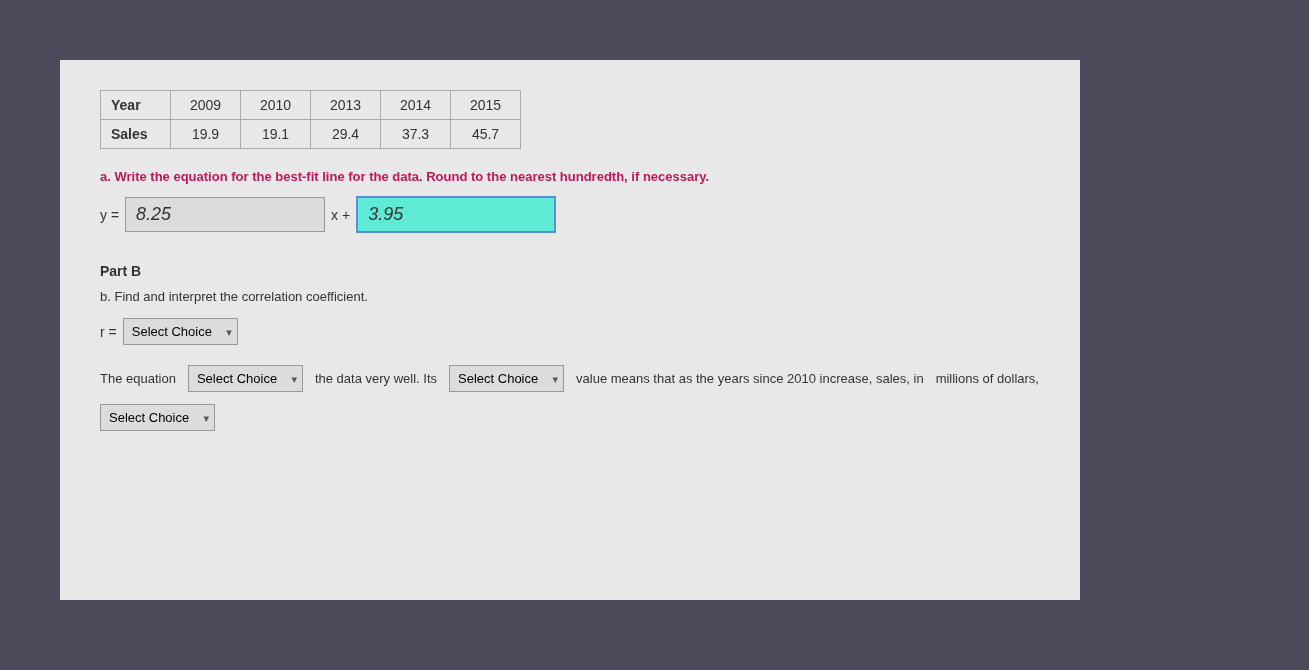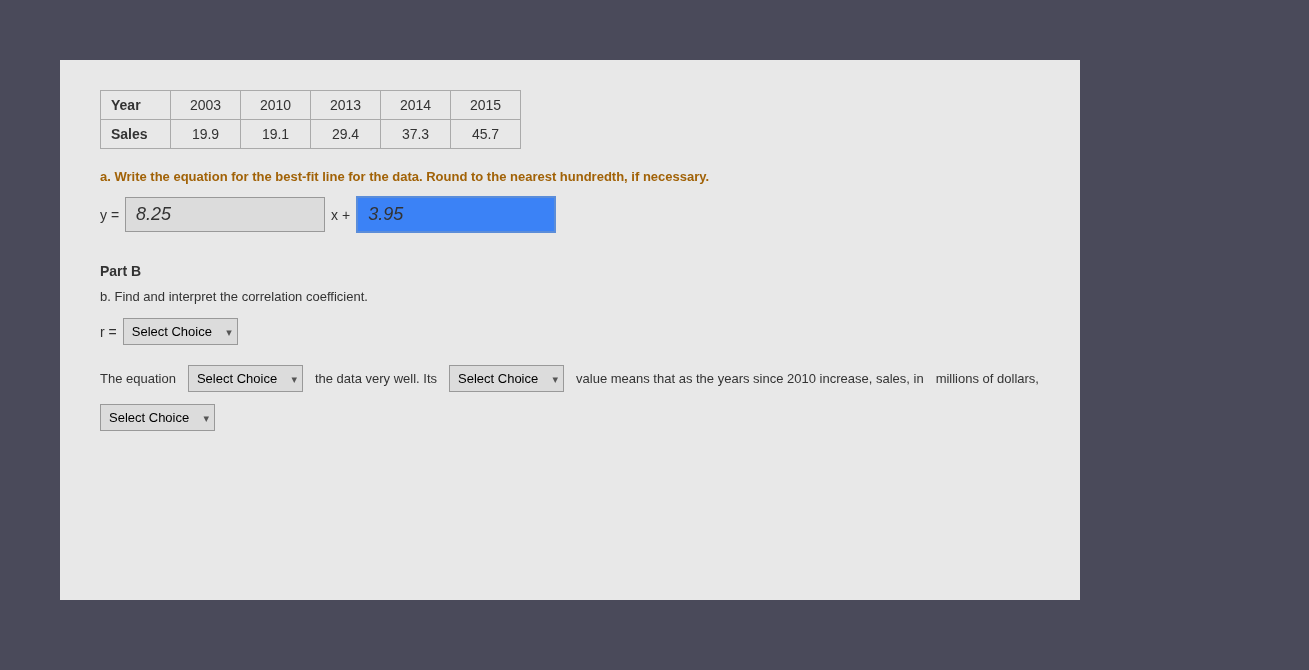--- a/index.html
+++ b/index.html
@@ -49,21 +49,21 @@
 
     
     .part-a {
       margin-bottom: 24px;
     }
 
     .part-label {
       font-weight: bold;
       font-size: 13px;
       margin-bottom: 10px;
-      color: #a16207;
+      color: #be185d;
     }
 
     .equation-row {
       display: flex;
       align-items: center;
       gap: 6px;
       margin-top: 12px;
     }
 
     .eq-text {
@@ -77,21 +77,21 @@
       padding: 6px 10px;
       font-size: 18px;
       color: #333;
       width: 200px;
       outline: none;
       font-style: italic;
     }
 
     .eq-input.blue-border {
       border: 2px solid #5b8dd9;
-      background-color: #3b82f6;
+      background-color: #5eead4;
     }
 
     
     .part-b {
       margin-top: 30px;
     }
 
     .part-b-label {
       font-weight: bold;
       font-size: 14px;
@@ -155,21 +155,21 @@
   </style>
 </head>
 <body>
 
 <div class="main-content">
 
   <table class="data-table">
     <tbody>
         <tr>
       <td class="label-cell">Year</td>
-      <td>2003</td>
+      <td>2009</td>
       <td>2010</td>
       <td>2013</td>
       <td>2014</td>
       <td>2015</td>
     </tr>
     <tr>
       <td class="label-cell">Sales</td>
       <td>19.9</td>
       <td>19.1</td>
       <td>29.4</td>

